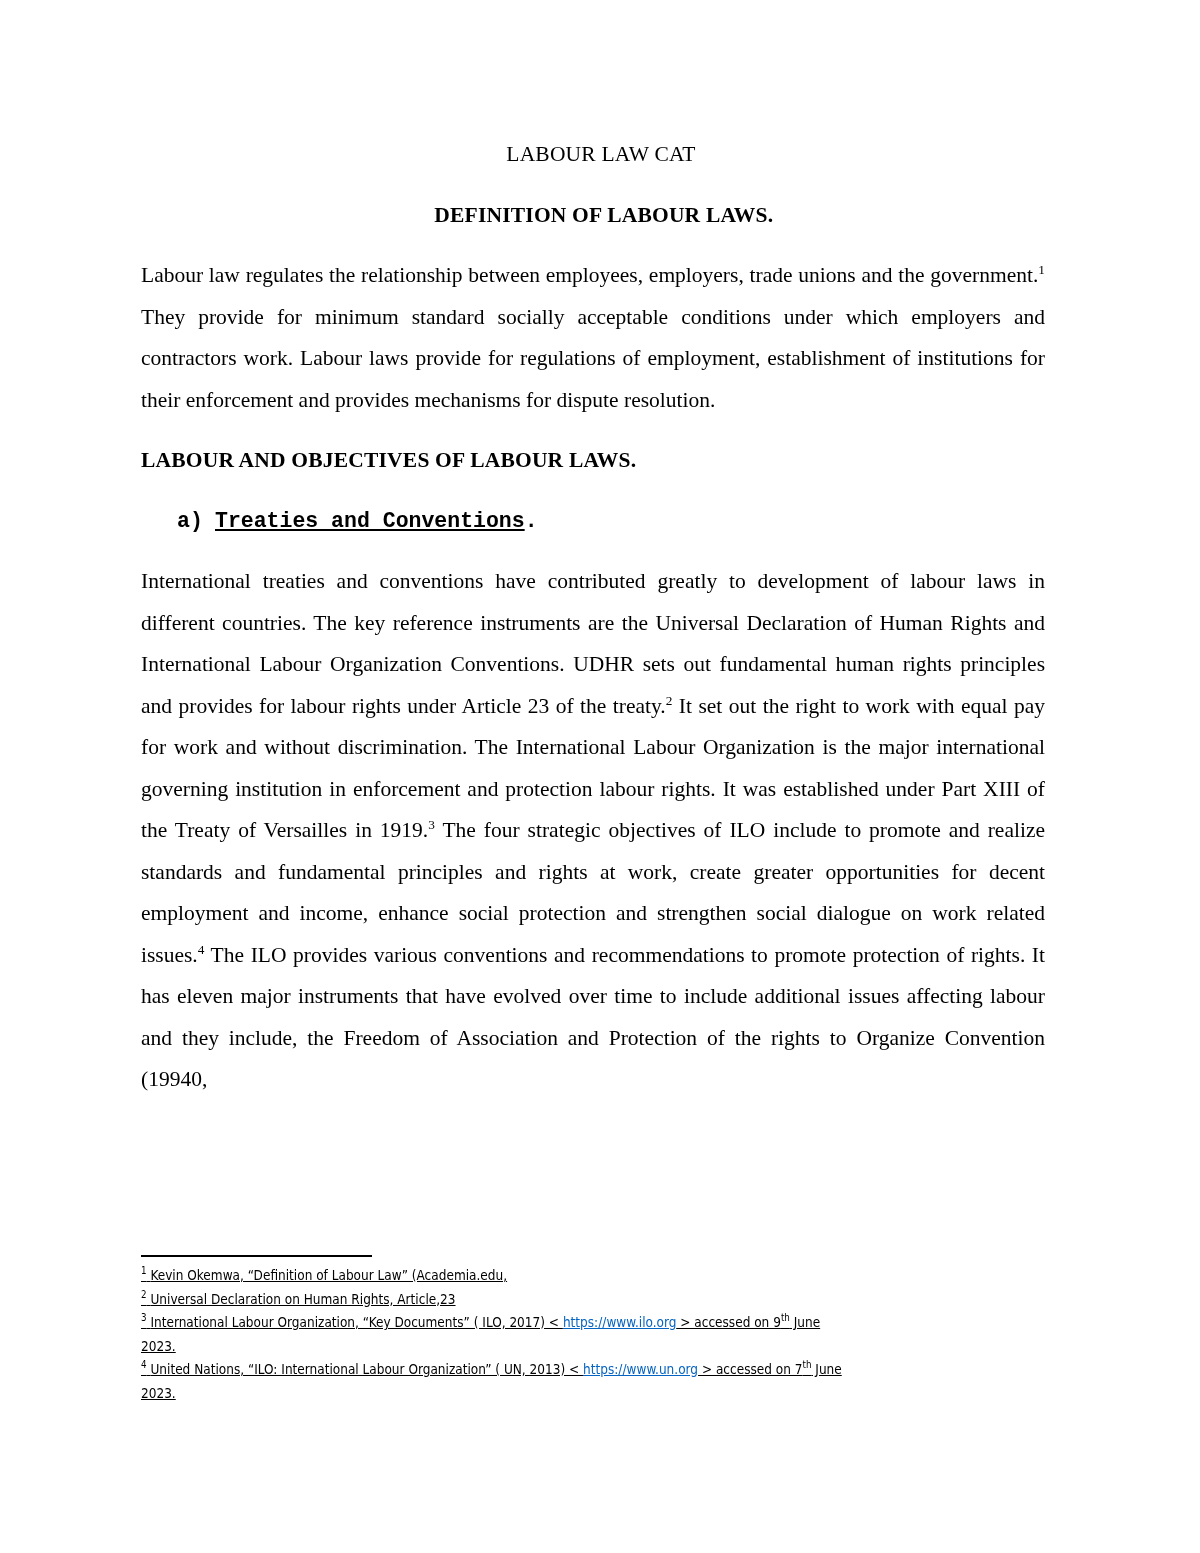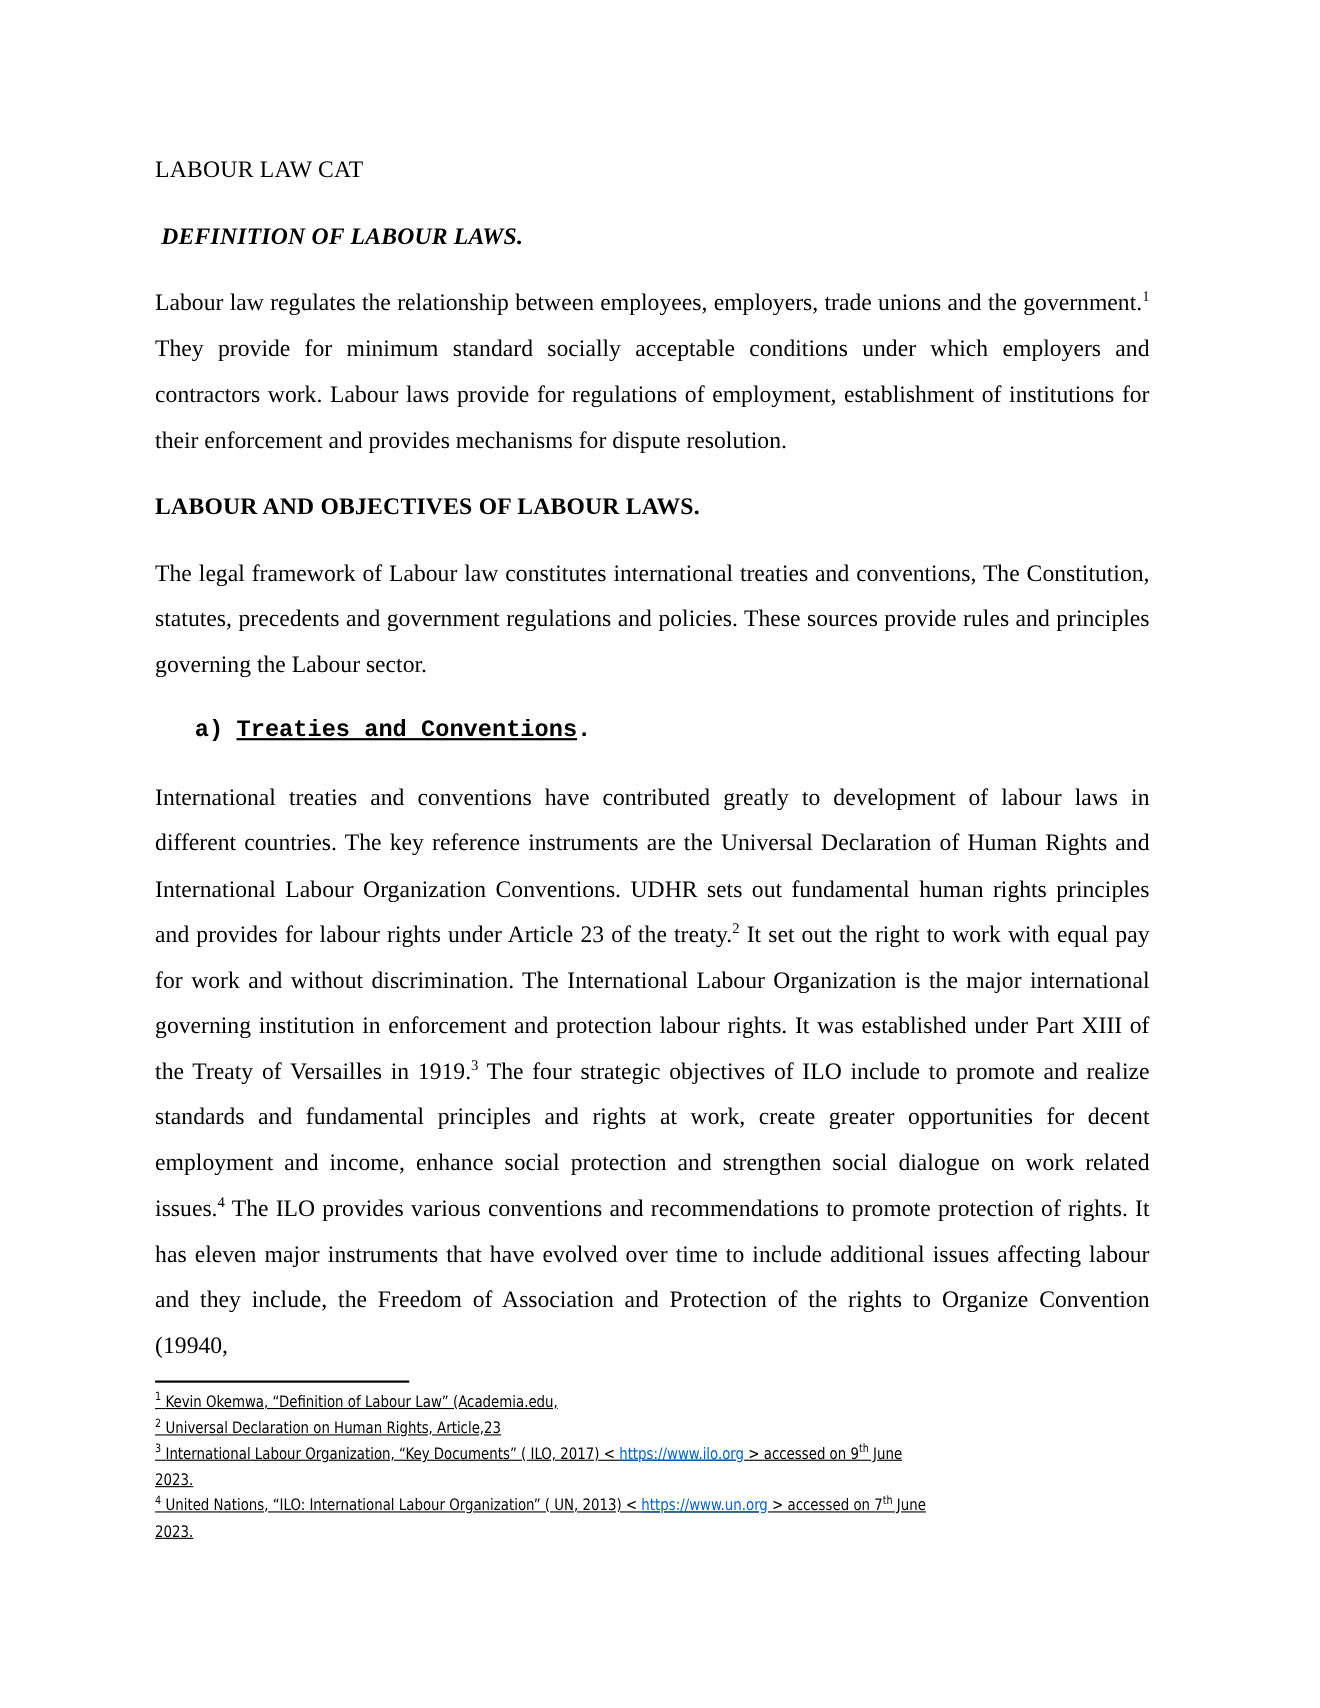--- a/index.html
+++ b/index.html
@@ -34,23 +34,23 @@
 
   .h-title,
   .h-section {
     font-size: 21.5px;
     line-height: 41.5px;
     margin: 0 0 19px 0;
     font-weight: normal;
     letter-spacing: 0.2px;
     white-space: pre;
   }
-  .h-title { font-weight: normal; }
+  .h-title { font-weight: normal; text-align: center; }
   .h-section { font-weight: bold; }
-  .h-defn { font-weight: bold; font-style: italic; }
+  .h-defn { font-weight: bold; }
 
   p.para {
     font-size: 21.5px;
     line-height: 41.5px;
     margin: 0 16px 19px 0;
     text-align: justify;
     text-justify: inter-word;
     hyphens: none;
   }
 
@@ -121,21 +121,20 @@
   <div class="body-col">
 
     <div class="h-title">LABOUR LAW CAT</div>
 
     <div class="h-title h-defn"> DEFINITION OF LABOUR LAWS.</div>
 
     <p class="para"><span>Labour law regulates the relationship between employees, employers, trade unions and the government.</span><sup class="fn">1</sup><span> They provide for minimum standard socially acceptable conditions under which employers and contractors work. Labour laws provide for regulations of employment, establishment of institutions for their enforcement and provides mechanisms for dispute resolution.</span></p>
 
     <div class="h-section">LABOUR AND OBJECTIVES OF LABOUR LAWS.</div>
 
-    <p class="para">The legal framework of Labour law constitutes international treaties and conventions, The Constitution, statutes, precedents and government regulations and policies. These sources provide rules and principles governing the Labour sector.</p>
 
     <div class="list-item"><span class="marker">a)</span><span class="u">Treaties and Conventions</span><span>.</span></div>
 
     <p class="para"><span>International treaties and conventions have contributed greatly to development of labour laws in different countries. The key reference instruments are the Universal Declaration of Human Rights and International Labour Organization Conventions.  UDHR sets out fundamental human rights principles and provides for labour rights under Article 23 of the treaty.</span><sup class="fn">2</sup><span> It set out the right to work with equal pay for work and without discrimination. The International Labour Organization is the major international governing institution in enforcement and protection labour rights. It was established under Part XIII of the Treaty of Versailles in 1919.</span><sup class="fn">3</sup><span> The four strategic objectives of ILO include to promote and realize standards and fundamental principles and rights at work, create greater opportunities for decent employment and income, enhance social protection and strengthen social dialogue on work related issues.</span><sup class="fn">4</sup><span> The ILO provides various conventions and recommendations to promote protection of rights. It has eleven major instruments that have evolved over time to include additional issues affecting labour and they include, the Freedom of Association and Protection of the rights to Organize Convention (19940,</span></p>
 
   </div>
 
   <div class="footnotes">
 
     <div class="fn-rule"></div>

